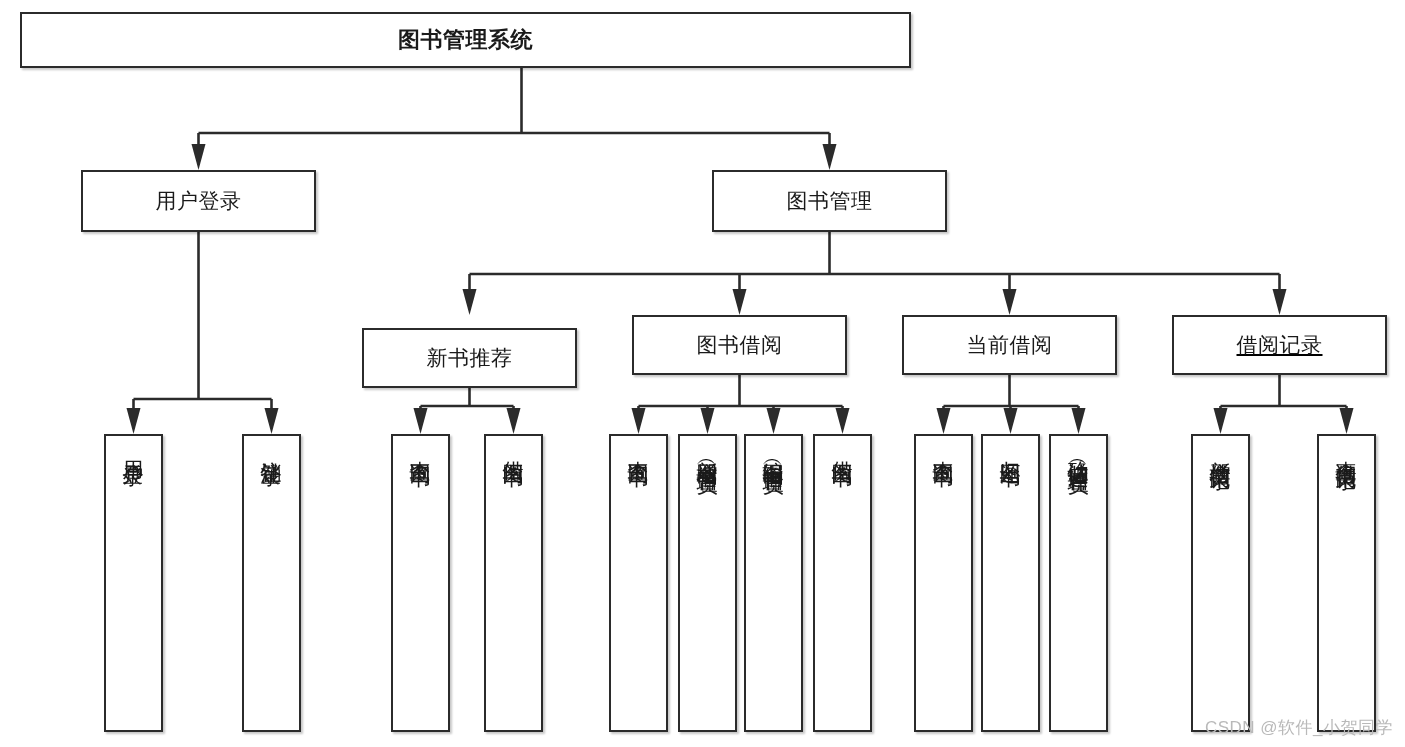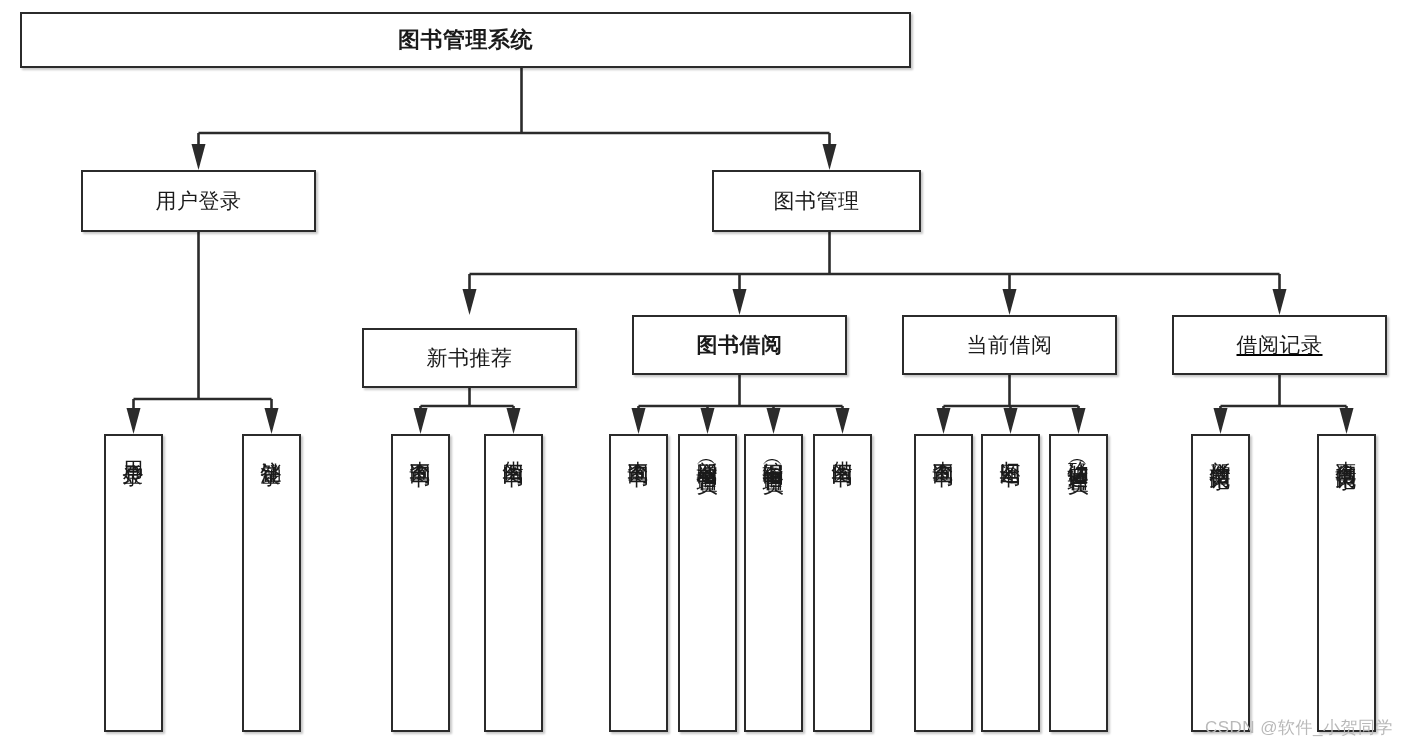--- a/index.html
+++ b/index.html
@@ -143,27 +143,27 @@
       <line x1="1346.5" y1="406" x2="1346.5" y2="408" class="conn-line"></line>
       <polygon points="1339.5,408 1353.5,408 1346.5,434" class="conn-arrow"></polygon>
     </svg>
   <div id="nodes-layer">
       <div class="node-box horizontal root" style="left: 20px; top: 12px; width: 891px; height: 56px; font-weight: bold;">
         <span class="node-label">图书管理系统</span>
       </div>
       <div class="node-box horizontal" style="left: 81px; top: 170px; width: 235px; height: 62px;">
         <span class="node-label">用户登录</span>
       </div>
-      <div class="node-box horizontal" style="left: 712px; top: 170px; width: 209px; height: 62px;">
+      <div class="node-box horizontal" style="left: 712px; top: 170px; width: 235px; height: 62px;">
         <span class="node-label">图书管理</span>
       </div>
       <div class="node-box horizontal" style="left: 362px; top: 328px; width: 215px; height: 60px;">
         <span class="node-label">新书推荐</span>
       </div>
-      <div class="node-box horizontal" style="left: 632px; top: 315px; width: 215px; height: 60px; font-weight: bold;">
+      <div class="node-box horizontal" style="left: 632px; top: 315px; width: 215px; height: 60px;">
         <span class="node-label">图书借阅</span>
       </div>
       <div class="node-box horizontal" style="left: 902px; top: 315px; width: 215px; height: 60px;">
         <span class="node-label">当前借阅</span>
       </div>
       <div class="node-box horizontal" style="left: 1172px; top: 315px; width: 215px; height: 60px; text-decoration: underline;">
         <span class="node-label">借阅记录</span>
       </div>
       <div class="node-box vertical" style="left: 104px; top: 434px; width: 59px; height: 298px;">
         <span class="node-label">用户登录</span>

